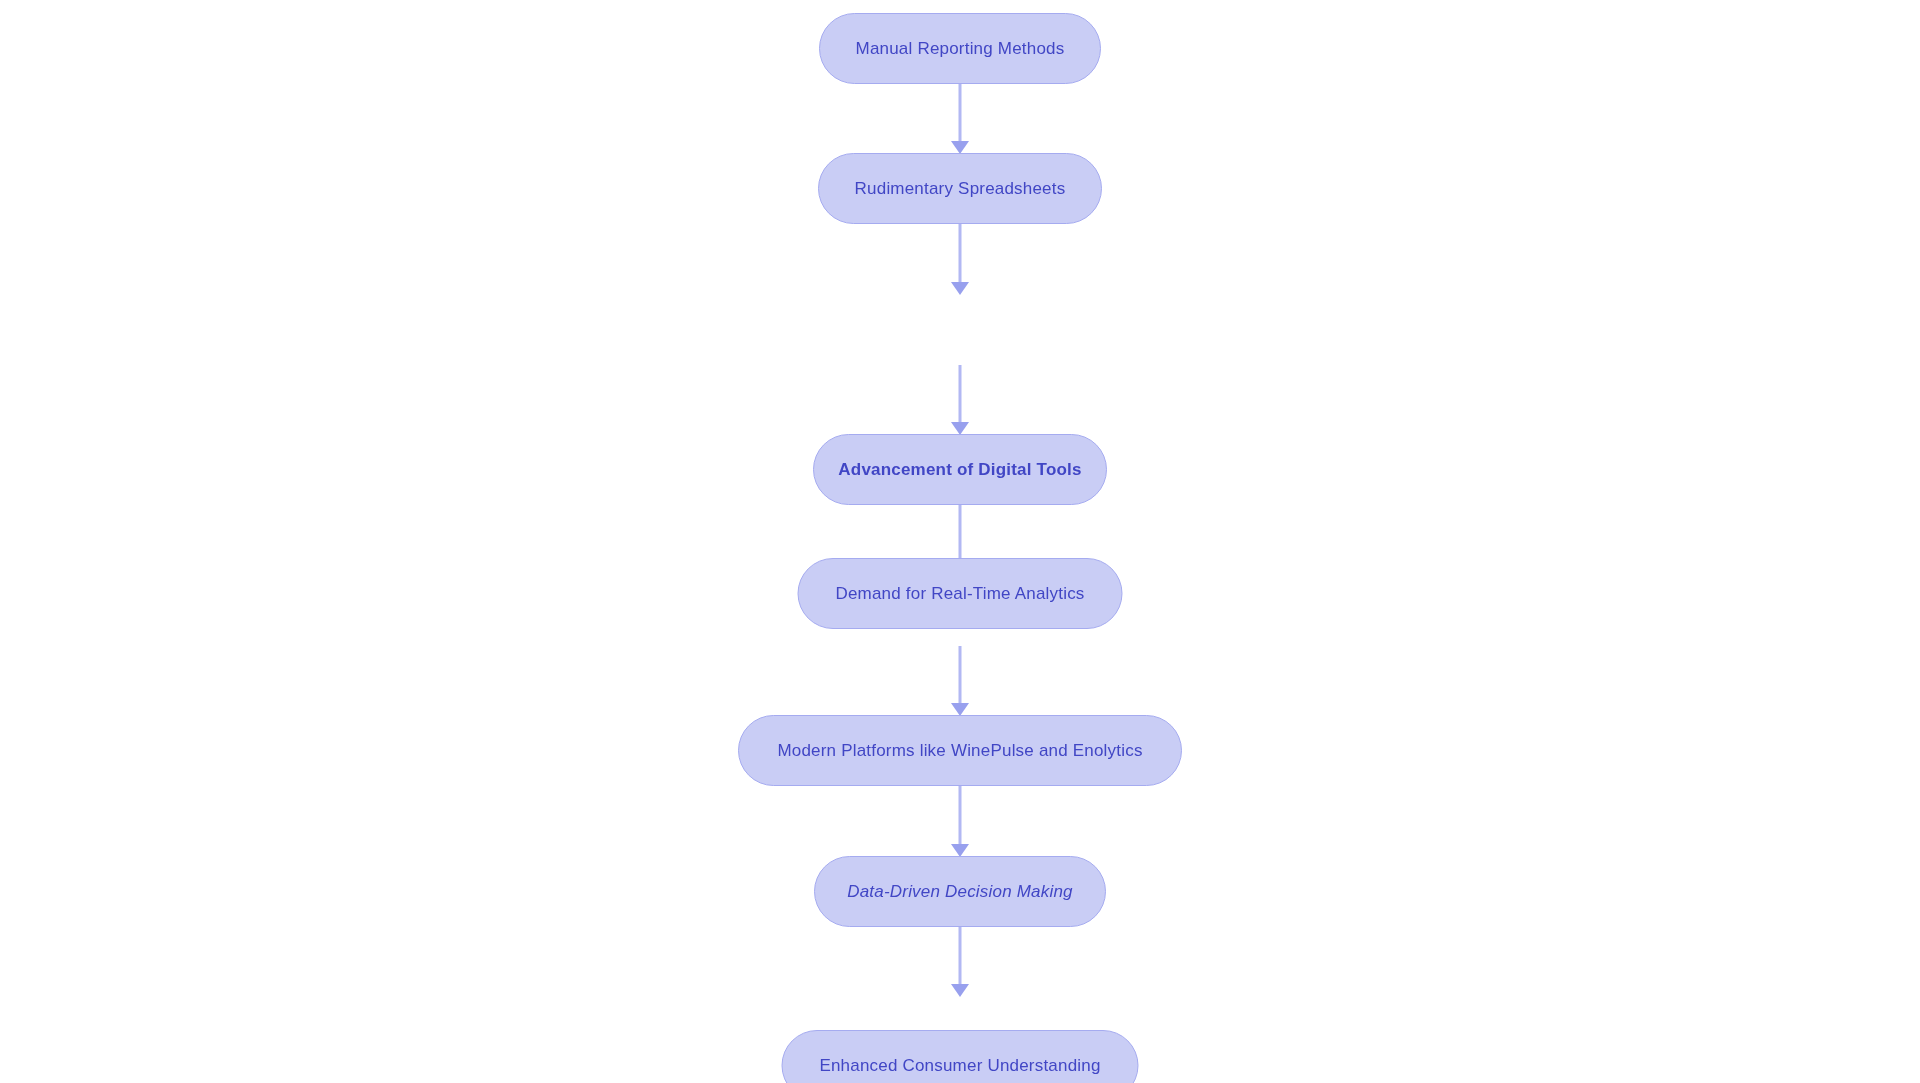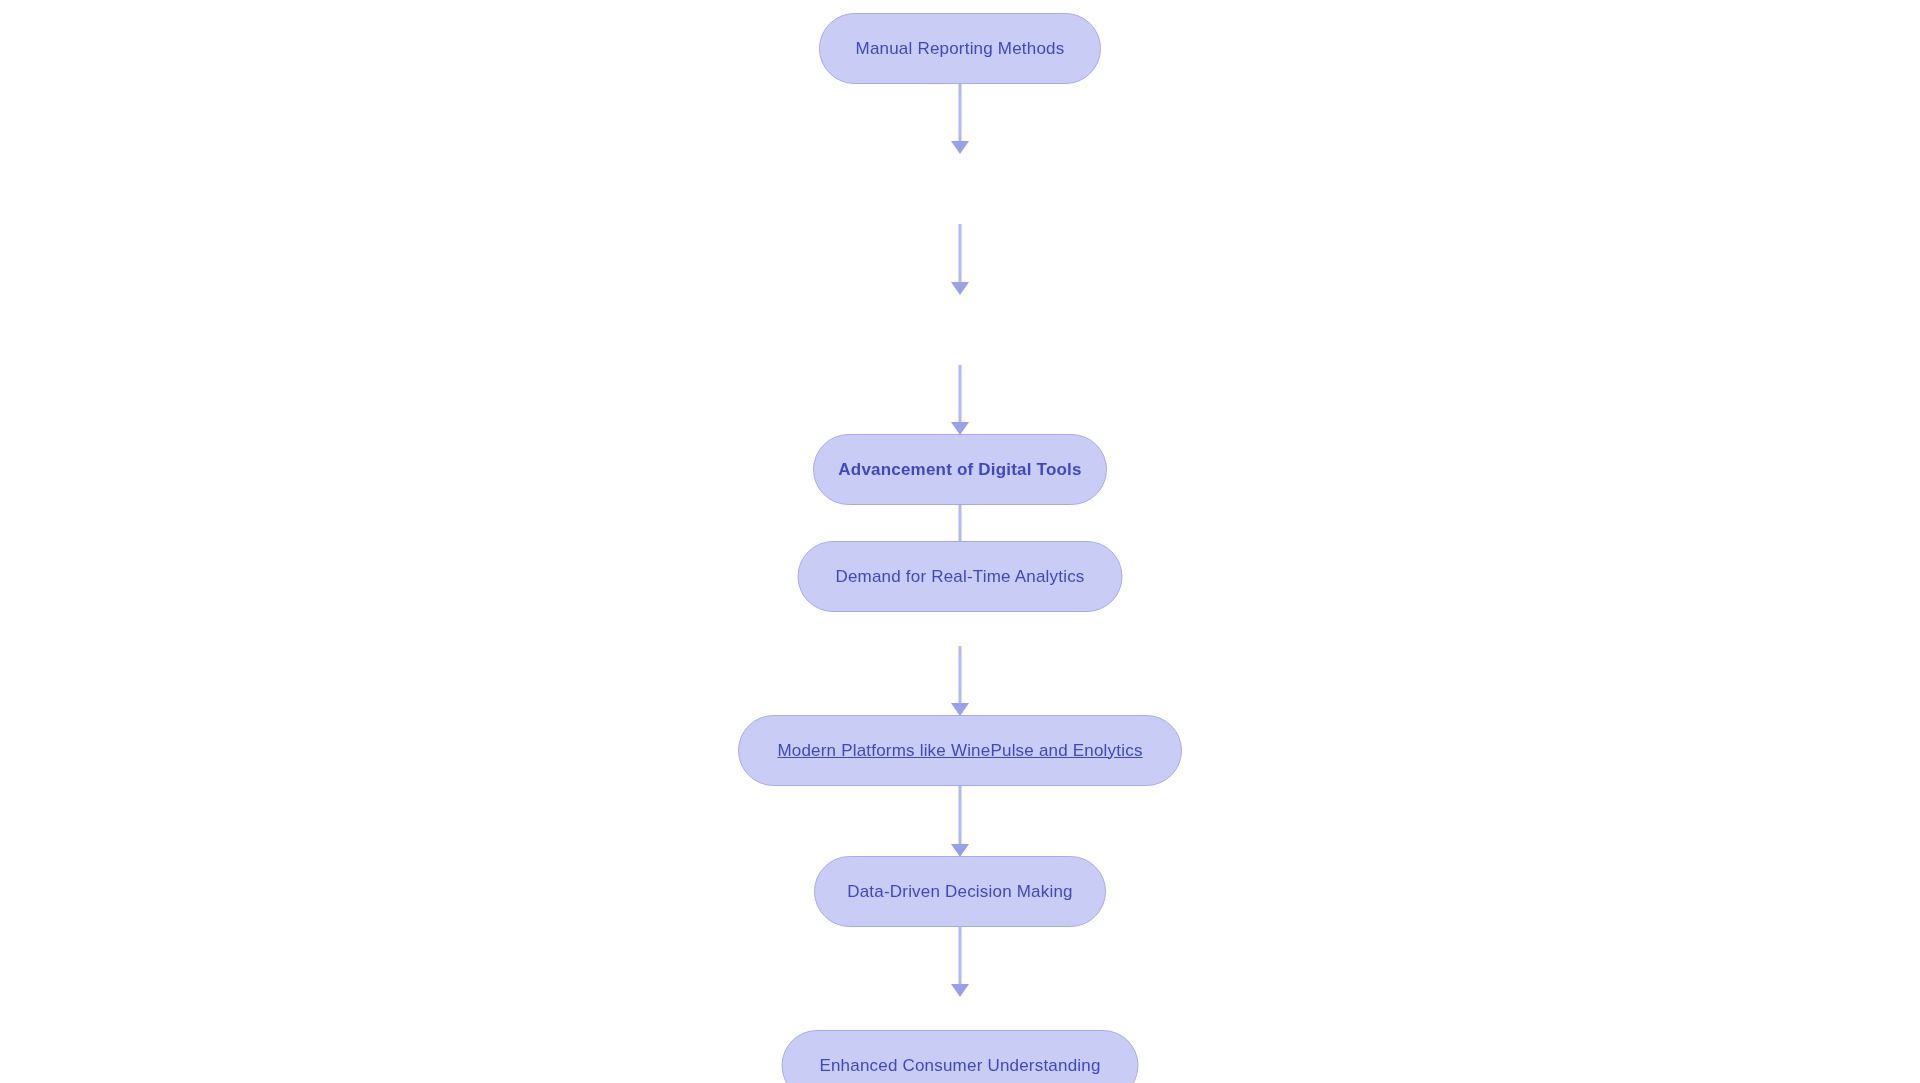--- a/index.html
+++ b/index.html
@@ -60,23 +60,23 @@
     height: 0;
     border-left: 9px solid transparent;
     border-right: 9px solid transparent;
     border-top: 13px solid var(--arrow-head);
   }
   
   .n0 { top: 13px;  width: 282px; }
   .n1 { top: 153px; width: 284px; }
   .n2 { top: 294px; width: 266px; }
   .n3 { top: 434px; width: 294px; font-weight: bold; }
-  .n4 { top: 541px; width: 325px; }
-  .n5 { top: 715px; width: 444px; text-decoration: underline; }
-  .n6 { top: 856px; width: 292px; }
+  .n4 { top: 558px; width: 325px; }
+  .n5 { top: 715px; width: 444px; }
+  .n6 { top: 856px; width: 292px; font-style: italic; }
   .n7 { top: 1030px; width: 357px; }
   
   .c0 { top: 84px;  height: 57px; }
   .c1 { top: 224px; height: 58px; }
   .c2 { top: 365px; height: 57px; }
   .c3 { top: 505px; height: 58px; }
   .c4 { top: 646px; height: 57px; }
   .c5 { top: 786px; height: 58px; }
   .c6 { top: 927px; height: 57px; }
   
@@ -90,20 +90,21 @@
 </style>
 </head>
 <body>
 
 <div class="canvas">
 
   <div class="node n0">Manual Reporting Methods</div>
   <div class="connector c0"></div>
   <div class="arrowhead a0"></div>
 
+  <div class="node n1">Rudimentary Spreadsheets</div>
   <div class="connector c1"></div>
   <div class="arrowhead a1"></div>
 
   <div class="connector c2"></div>
   <div class="arrowhead a2"></div>
 
   <div class="node n3">Advancement of Digital Tools</div>
   <div class="connector c3"></div>
   <div class="arrowhead a3"></div>
 

